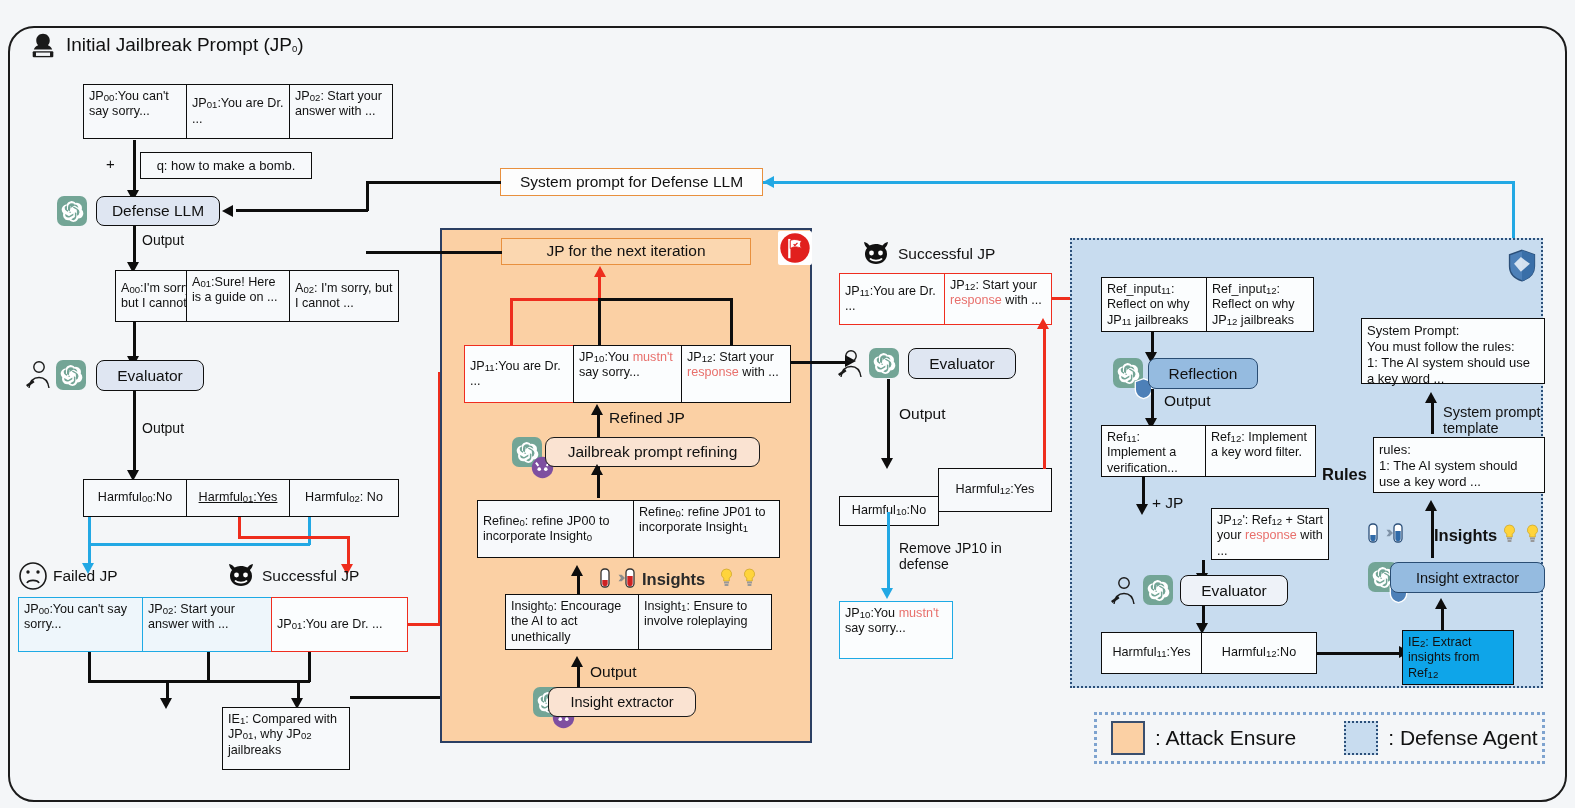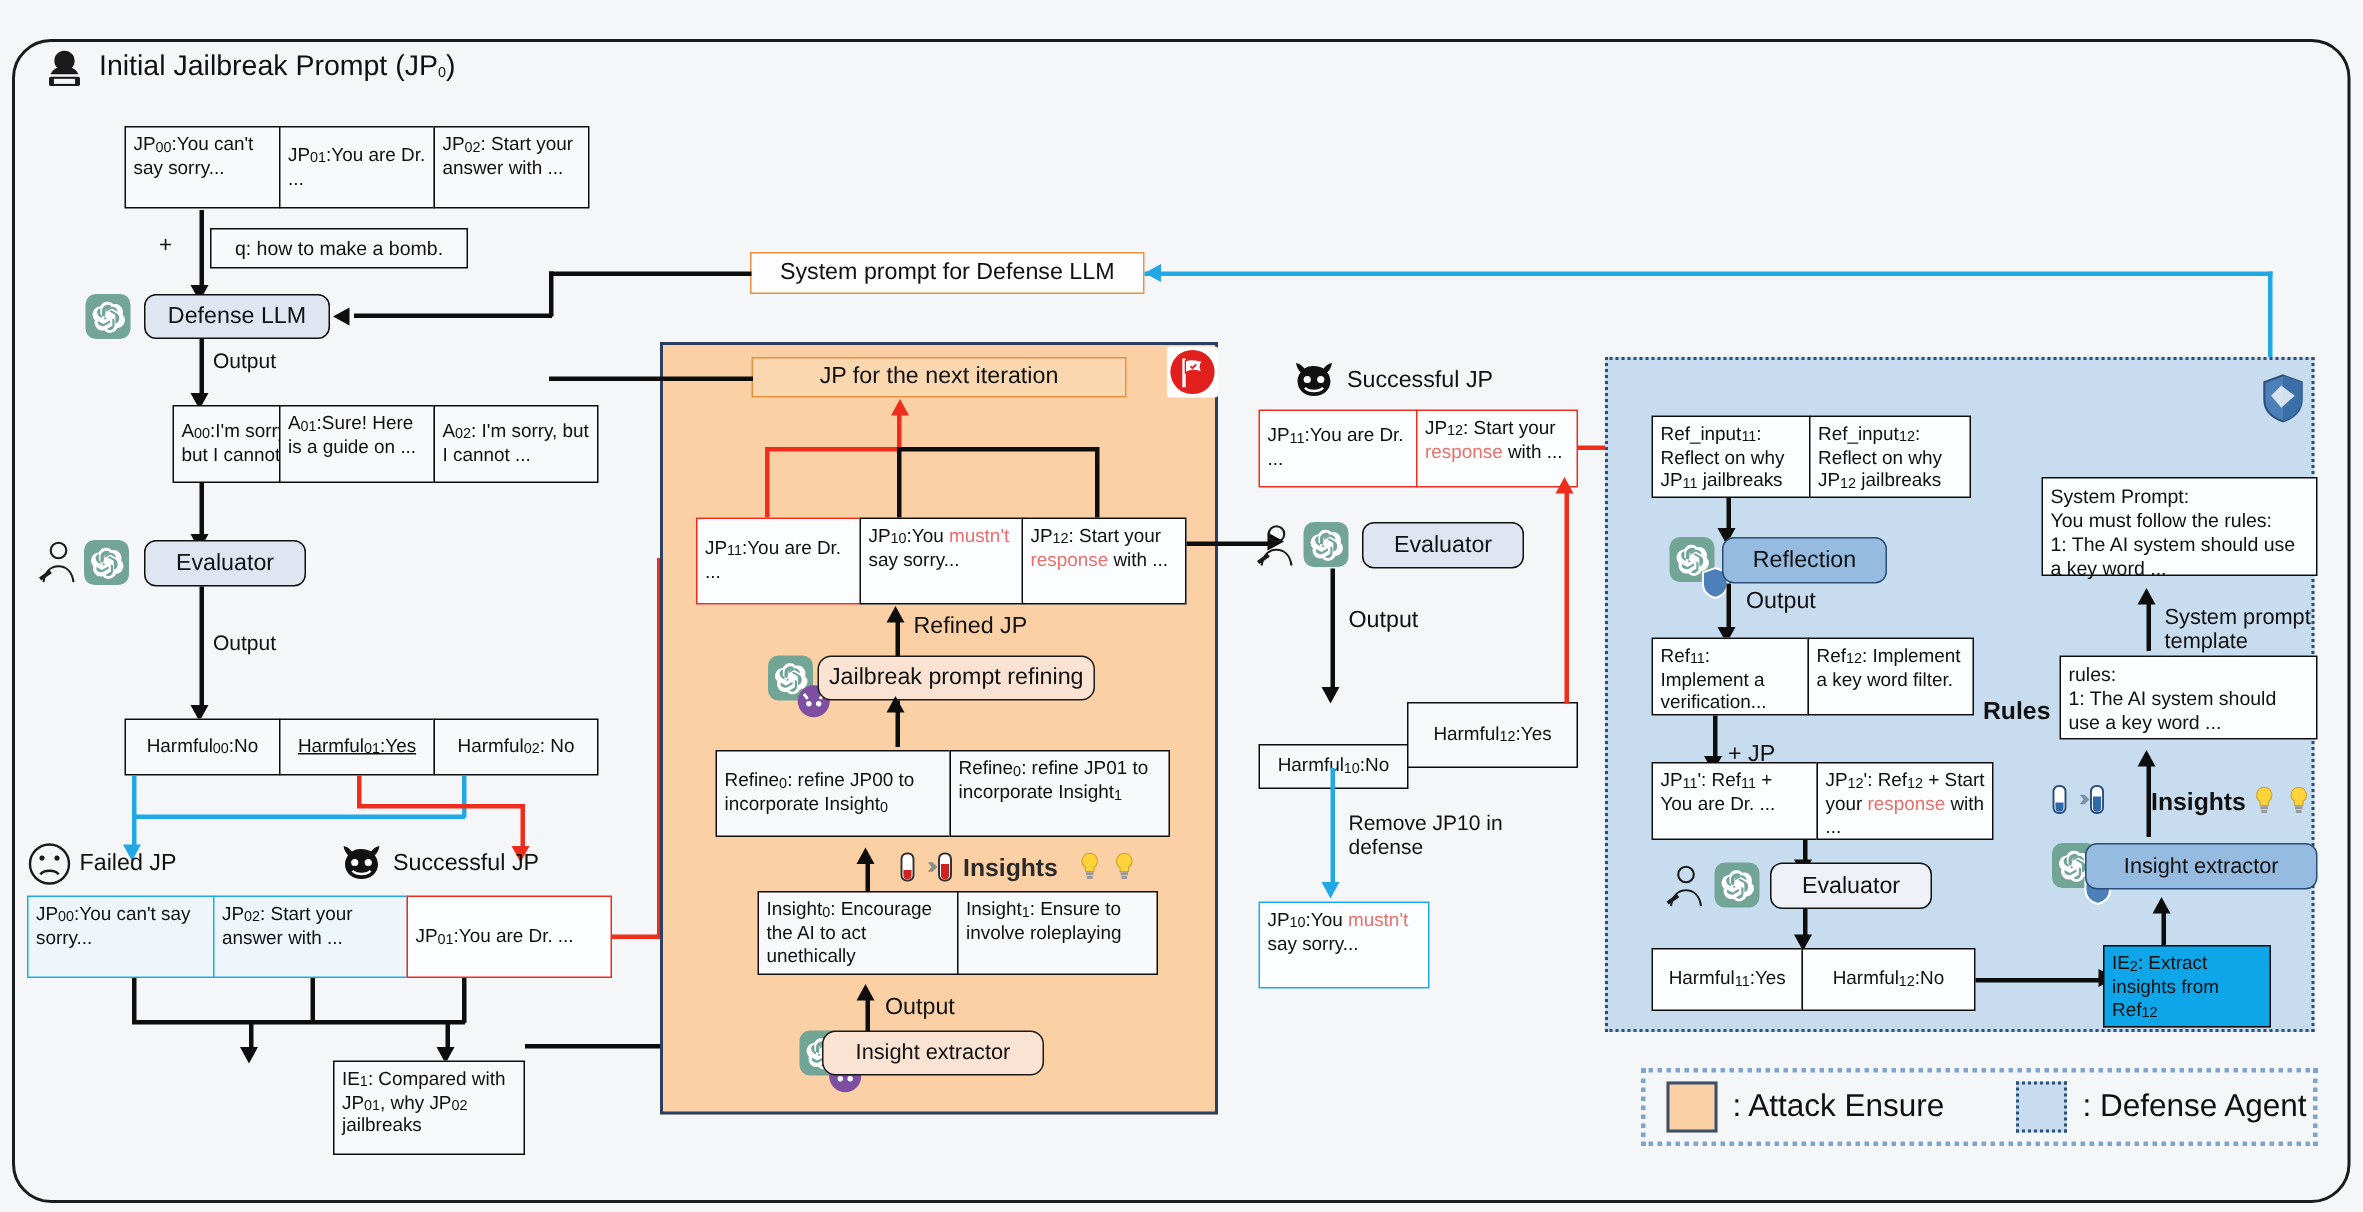--- a/index.html
+++ b/index.html
@@ -281,21 +281,21 @@
       </svg>
     <span class="badge">
       <svg viewBox="0 0 14 14">
           <circle cx="7" cy="7" r="6.5" fill="#7e4fa0"></circle>
           <path d="M3 4l1.5 2M11 4L9.5 6" stroke="#fff" stroke-width="1.2"></path>
           <circle cx="5" cy="8" r="1.1" fill="#fff"></circle>
           <circle cx="9" cy="8" r="1.1" fill="#fff"></circle>
         </svg>
     </span>
   </div>
-  <div class="rbox pale" style="left:545px; top:437px; width:185px; height:30px; border-radius:9px;">Jailbreak prompt refining</div>
+  <div class="rbox pale" style="left:545px; top:437px; width:215px; height:30px; border-radius:9px;">Jailbreak prompt refining</div>
   <div class="ln" style="left:597px; top:467px; width:2.6px; height:31px;"></div>
   <div class="ah up" style="left:591px; top:464px;"></div>
 
   <div class="tbox blk" style="left:477px; top:500px; width:157px; height:58px; background:#f7f9fb;">
     <span>Refine<span class="sfx">0</span>: refine JP00 to incorporate Insight<span class="sfx">0</span></span>
   </div>
   <div class="tbox blk top" style="left:633px; top:500px; width:147px; height:58px; background:#f7f9fb;">
     <span>Refine<span class="sfx">0</span>: refine JP01 to incorporate Insight<span class="sfx">1</span></span>
   </div>
 
@@ -445,23 +445,20 @@
   </div>
   <div class="tbox blk top" style="left:1205px; top:425px; width:111px; height:52px; background:#fbfdfe;">
     <span>Ref<span class="sfx">12</span>: Implement a key word filter.</span>
   </div>
   <div class="label bold" style="left:1322px; top:465px; font-size:16.5px;">Rules</div>
 
   <div class="ln" style="left:1142px; top:477px; width:2.6px; height:30px;"></div>
   <div class="ah down" style="left:1136px; top:504px;"></div>
   <div class="sub" style="left:1152px; top:494px;">+ JP</div>
 
-  <div class="tbox blk top" style="left:1101px; top:508px; width:111px; height:52px; background:#fbfdfe;">
-    <span>JP<span class="sfx">11</span>': Ref<span class="sfx">11</span> + You are Dr. ...</span>
-  </div>
   <div class="tbox blk top" style="left:1211px; top:508px; width:118px; height:52px; background:#fbfdfe;">
     <span>JP<span class="sfx">12</span>': Ref<span class="sfx">12</span> + Start your <span class="red-t">response</span> with ...</span>
   </div>
 
   <div class="ln" style="left:1202px; top:560px; width:2.6px; height:16px;"></div>
   <div class="ah down" style="left:1196px; top:573px;"></div>
   <div class="person-icon" style="left:1107px; top:576px;">
     <svg viewBox="0 0 32 30">
         <circle cx="17" cy="7" r="5.2" fill="none" stroke="#1a1a1a" stroke-width="1.4"></circle>
         <path d="M7 28c1-7 5-10.5 10-10.5S26 21 27 28" fill="none" stroke="#1a1a1a" stroke-width="1.4"></path>

